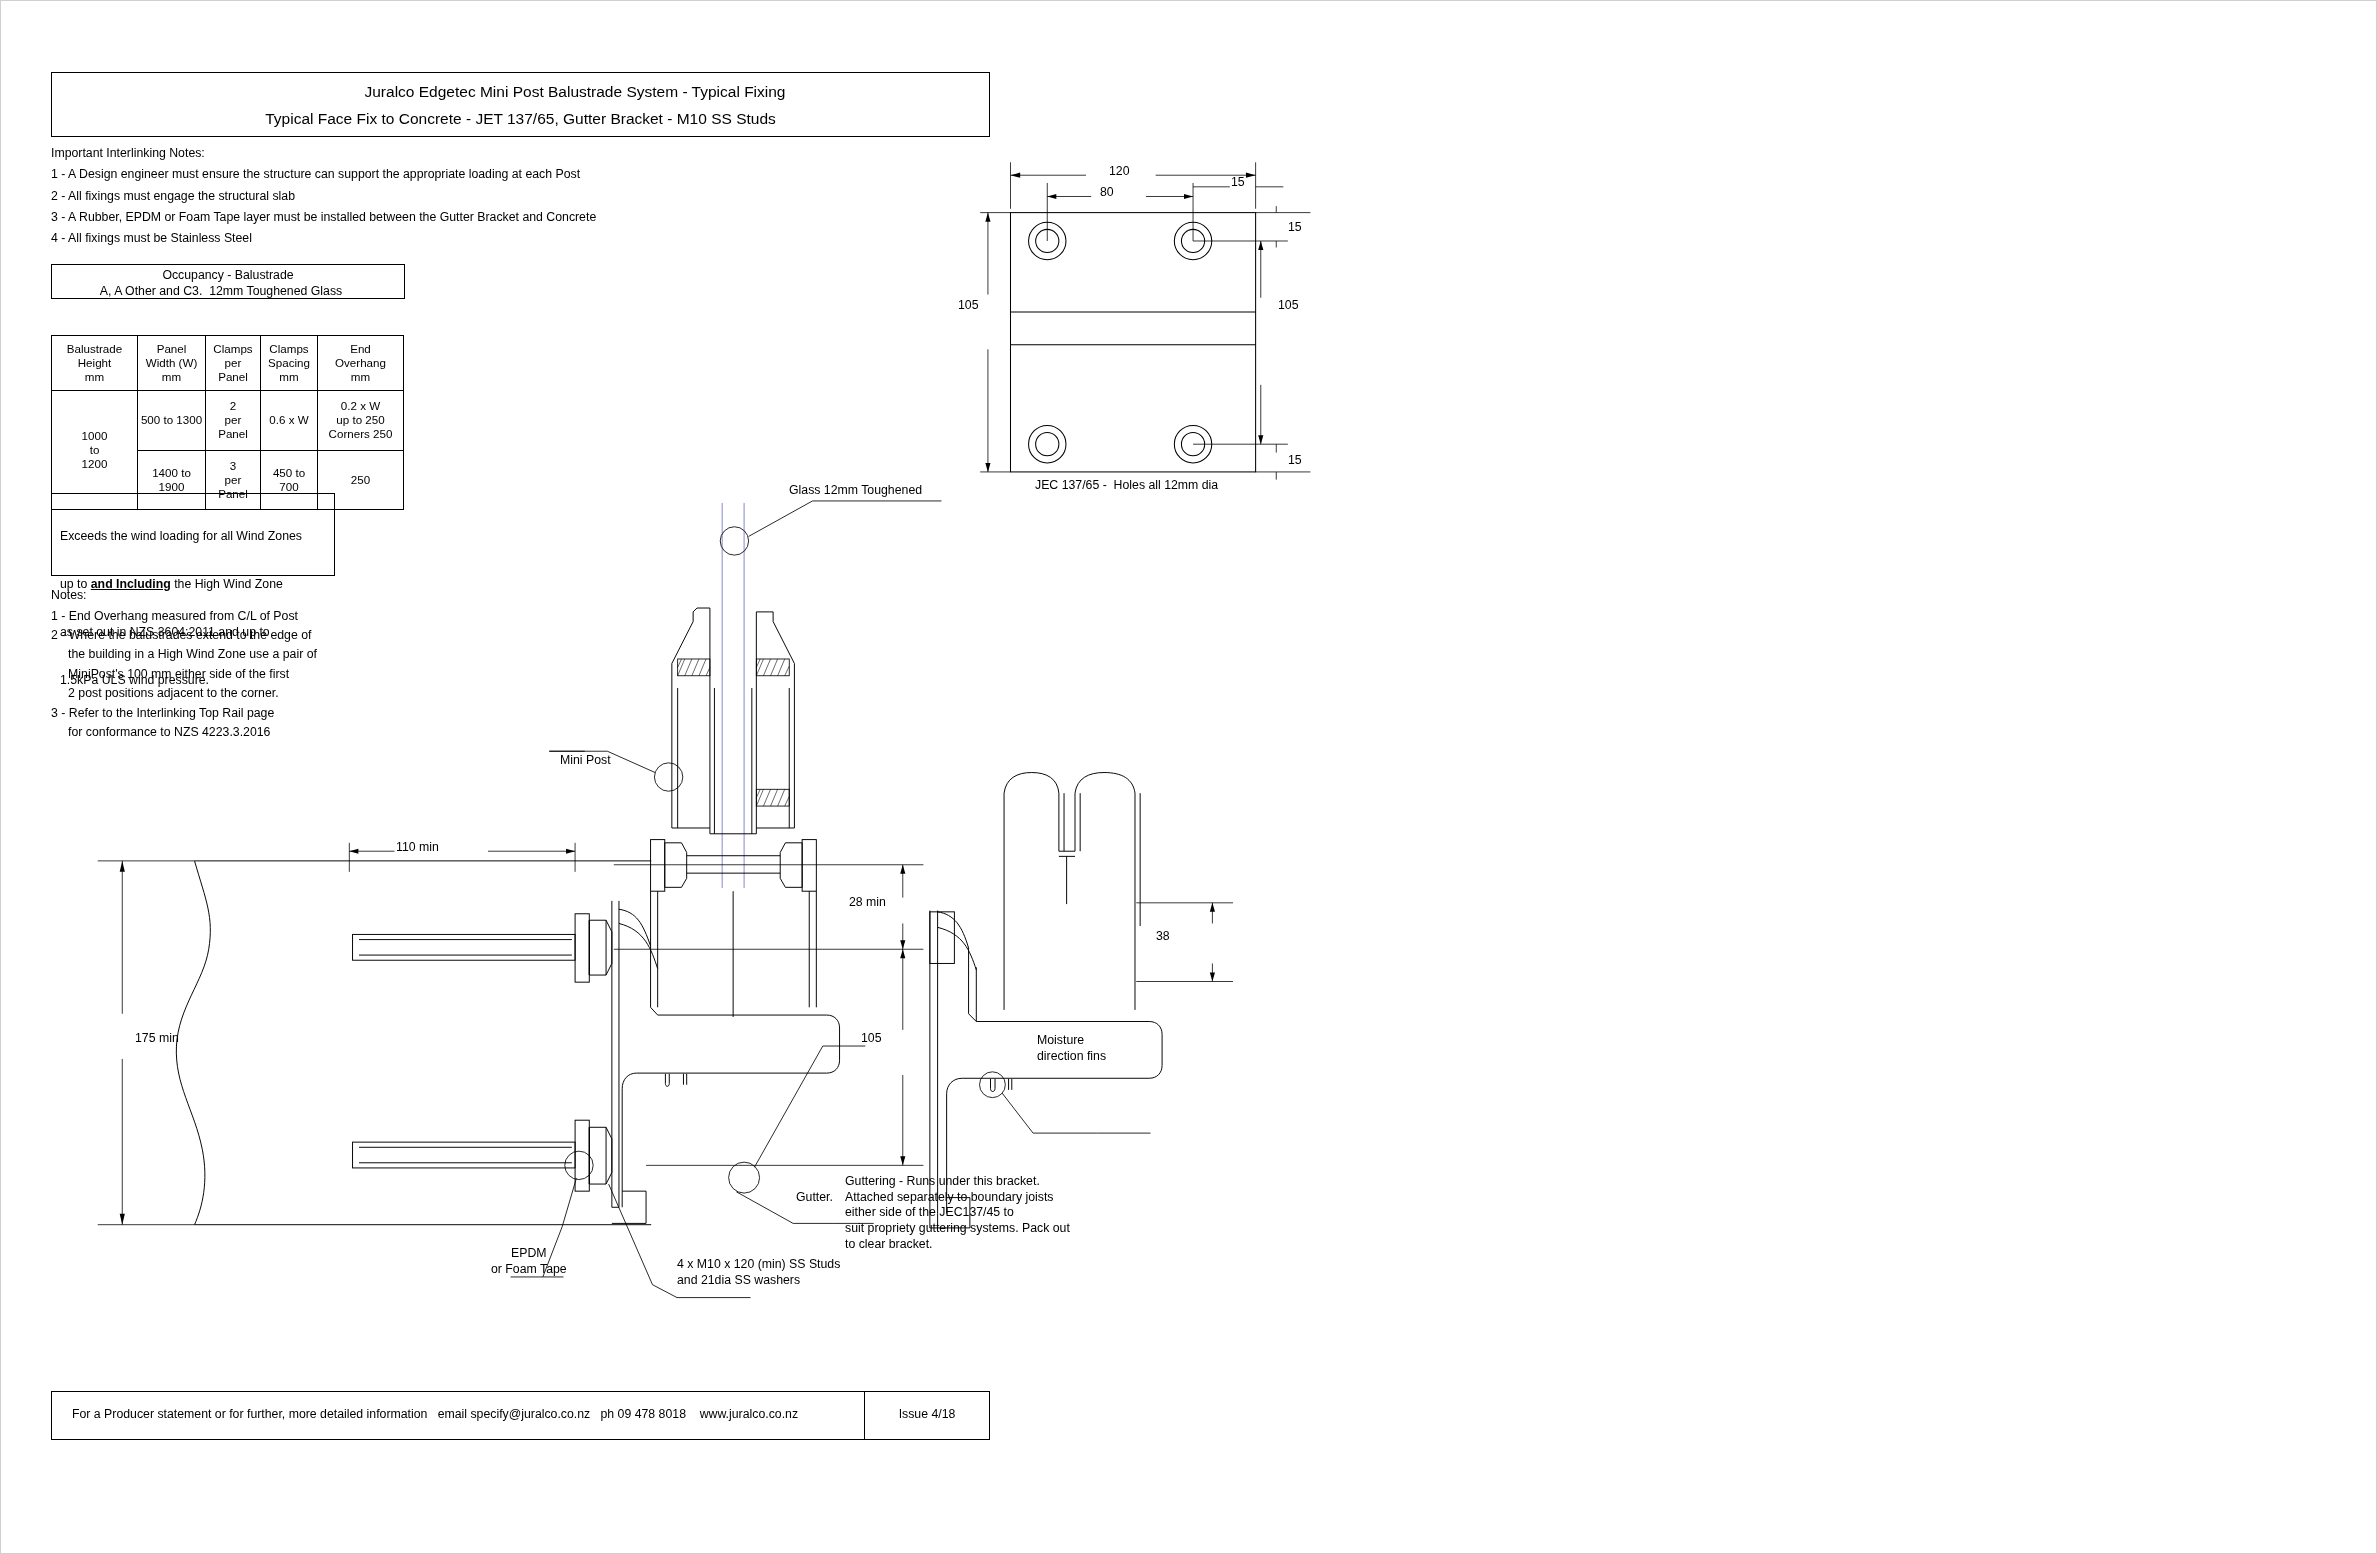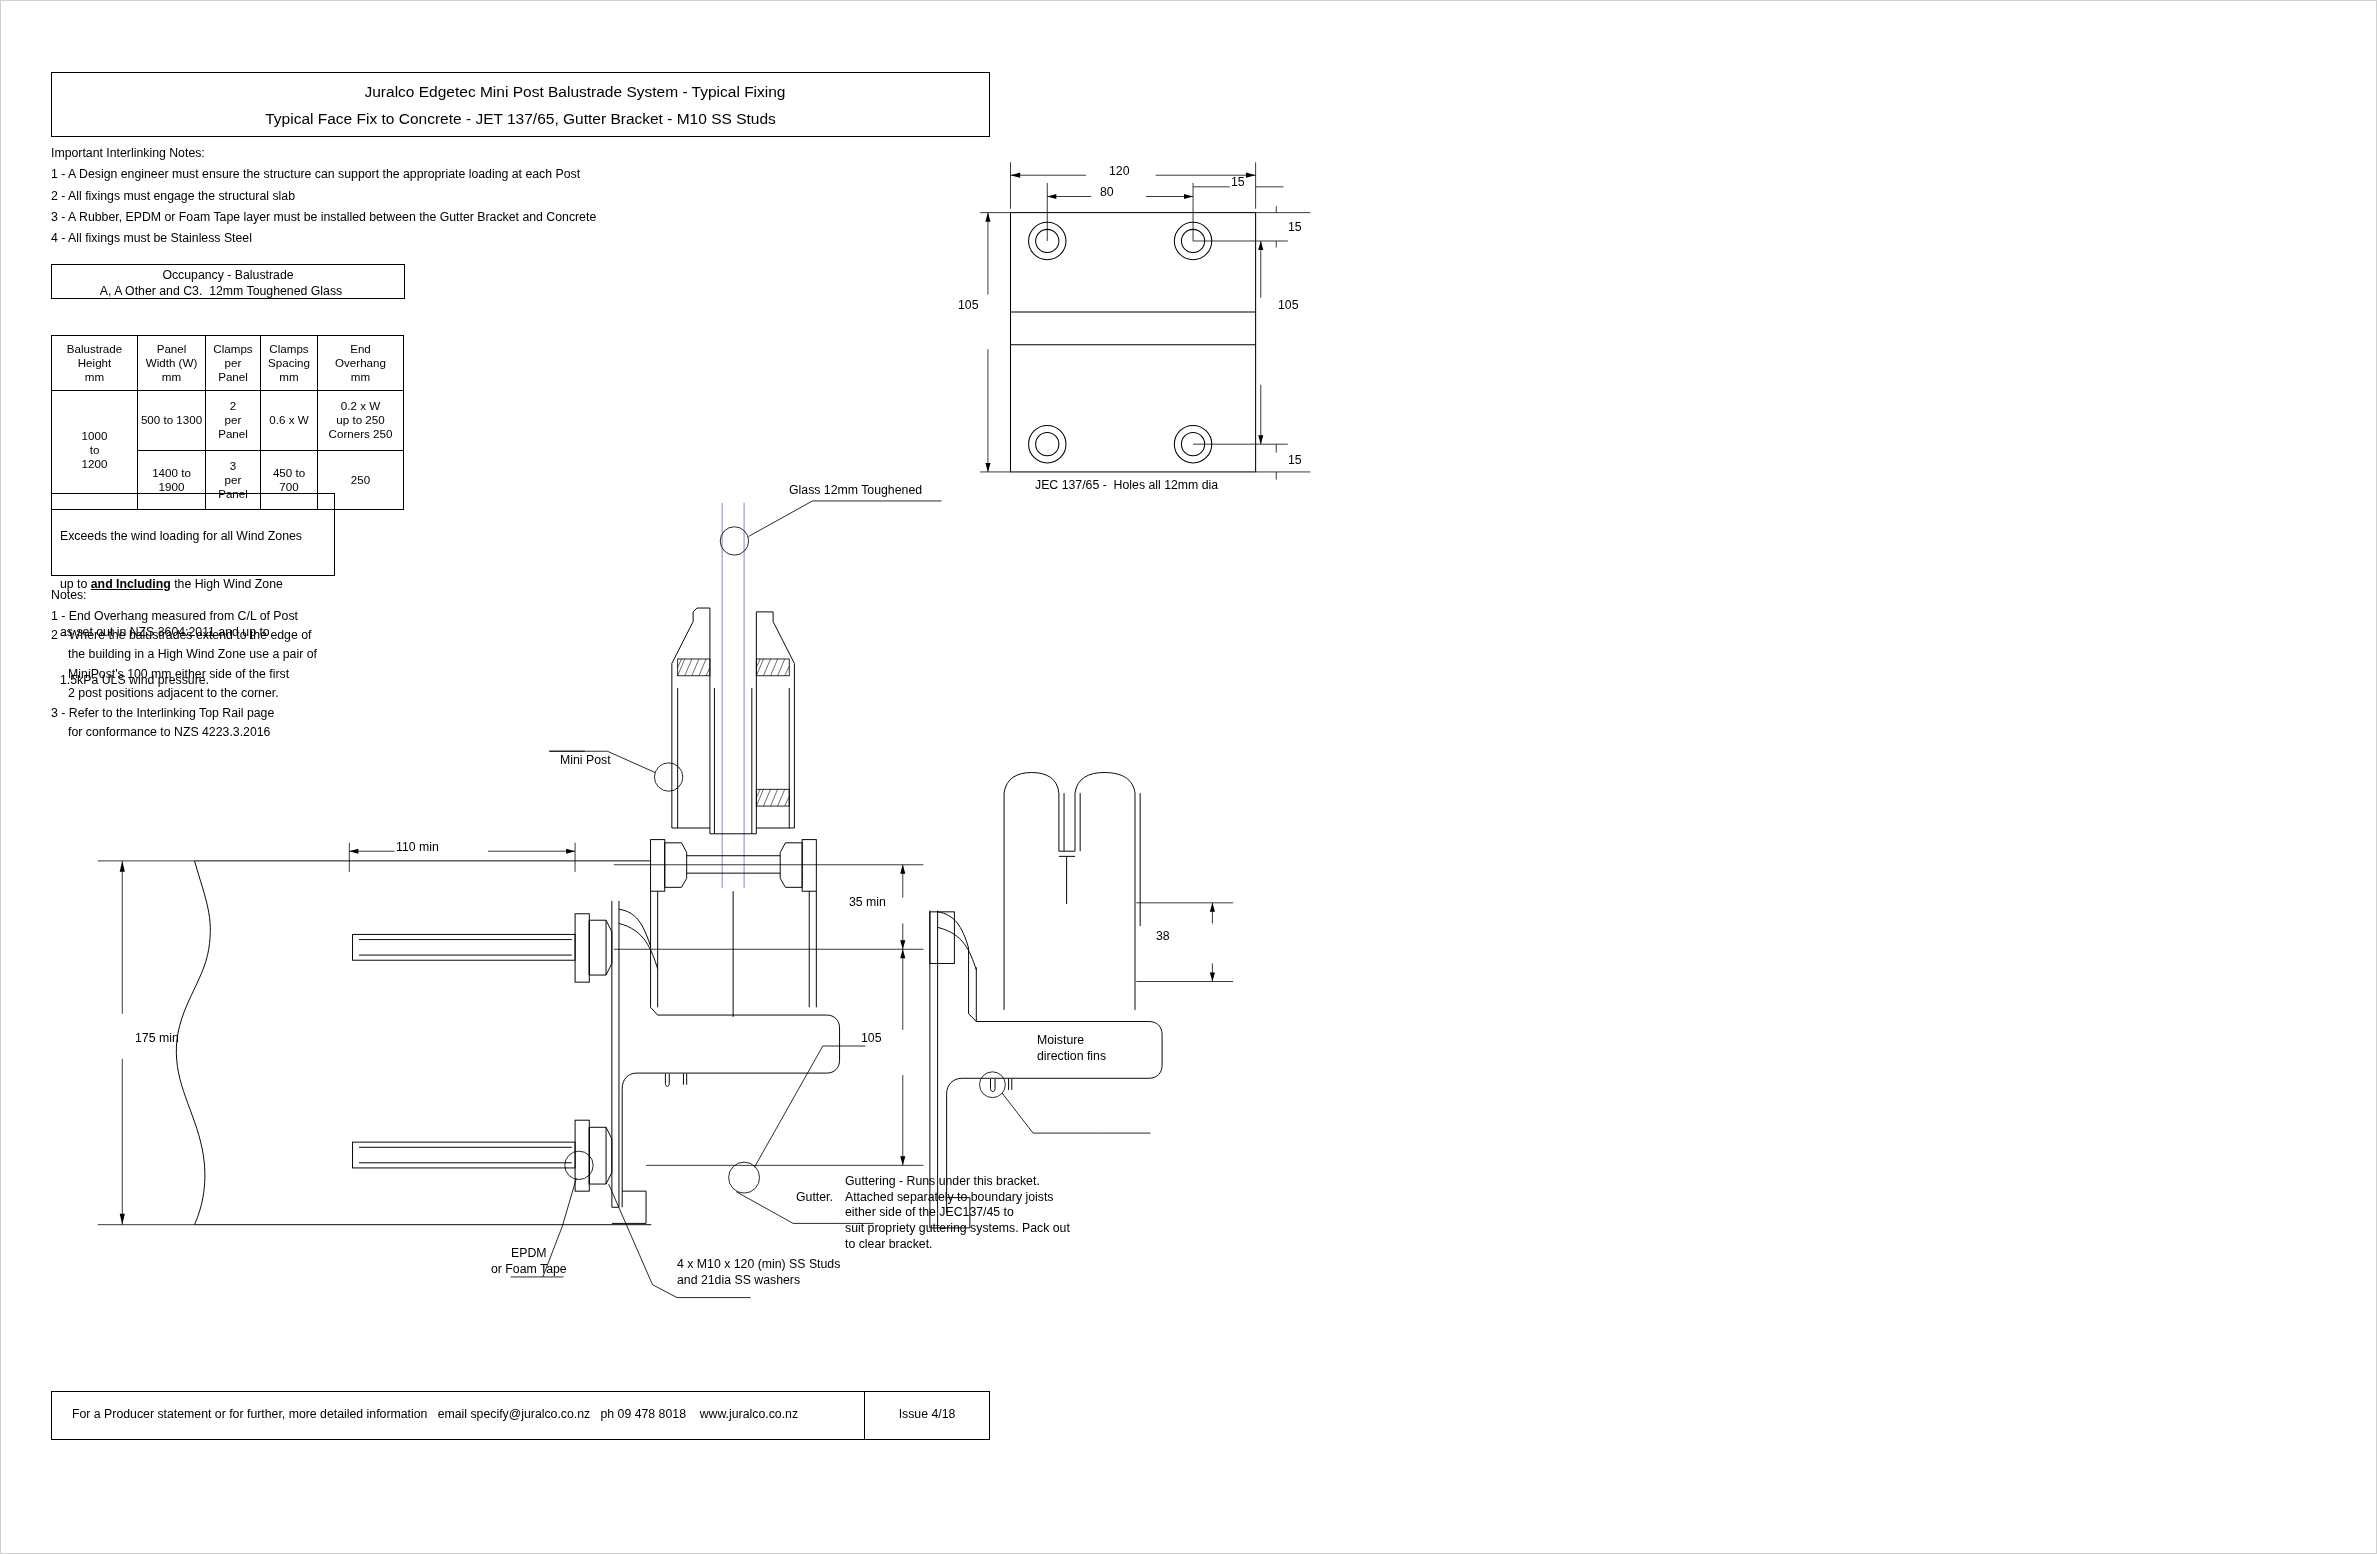--- a/index.html
+++ b/index.html
@@ -467,21 +467,21 @@
       <line x1="850" y1="1163" x2="905" y2="1163"></line>
       <line x1="1700" y1="1755" x2="1782" y2="1755"></line>
       <line x1="1290" y1="1895" x2="1353" y2="1895"></line>
       <line x1="1048" y1="2010" x2="1162" y2="2010"></line>
       <line x1="790" y1="1978" x2="872" y2="1978"></line>
     </g>
   </svg>
 
   <div class="dim" style="left:134px;top:1030px;">175 min</div>
   <div class="dim" style="left:395px;top:839px;">110 min</div>
-  <div class="dim" style="left:848px;top:894px;">35 min</div>
+  <div class="dim" style="left:848px;top:894px;">28 min</div>
   <div class="dim" style="left:860px;top:1030px;">105</div>
   <div class="dim" style="left:1155px;top:928px;">38</div>
 
   <div class="lbl" style="left:788px;top:482px;">Glass 12mm Toughened</div>
   <div class="lbl" style="left:559px;top:752px;">Mini Post</div>
   <div class="lbl" style="left:1036px;top:1032px;white-space:pre-line;">Moisture
 direction fins</div>
   <div class="lbl" style="left:795px;top:1189px;">Gutter.</div>
   <div class="lbl" style="left:490px;top:1245px;white-space:pre-line;text-align:center;">EPDM
 or Foam Tape</div>

